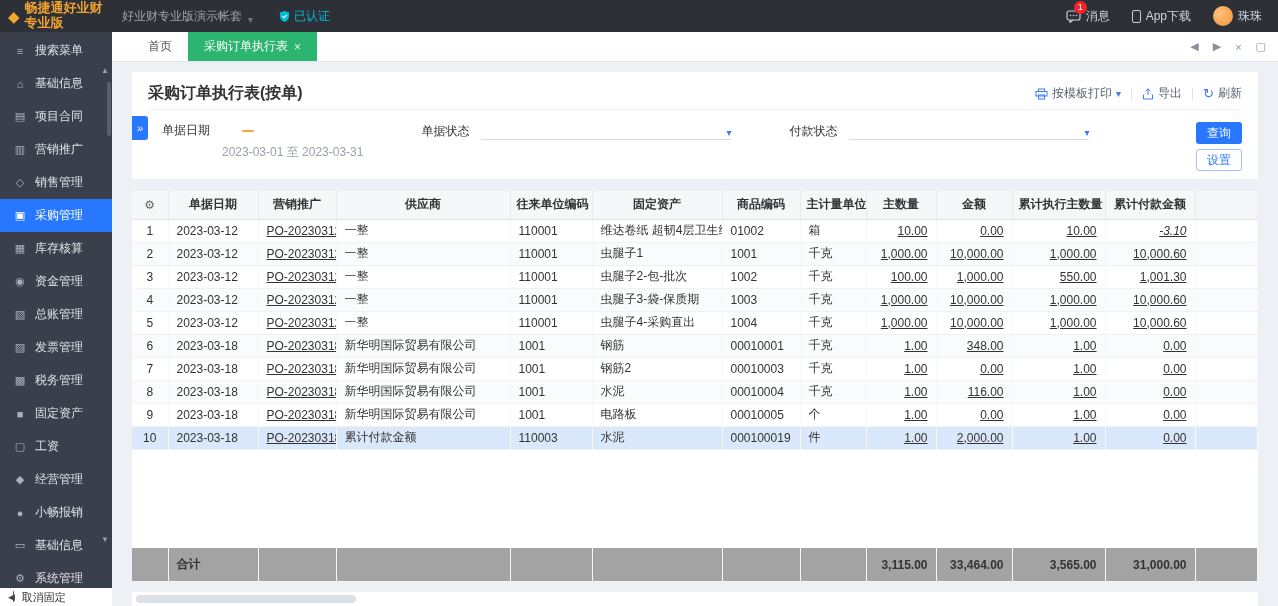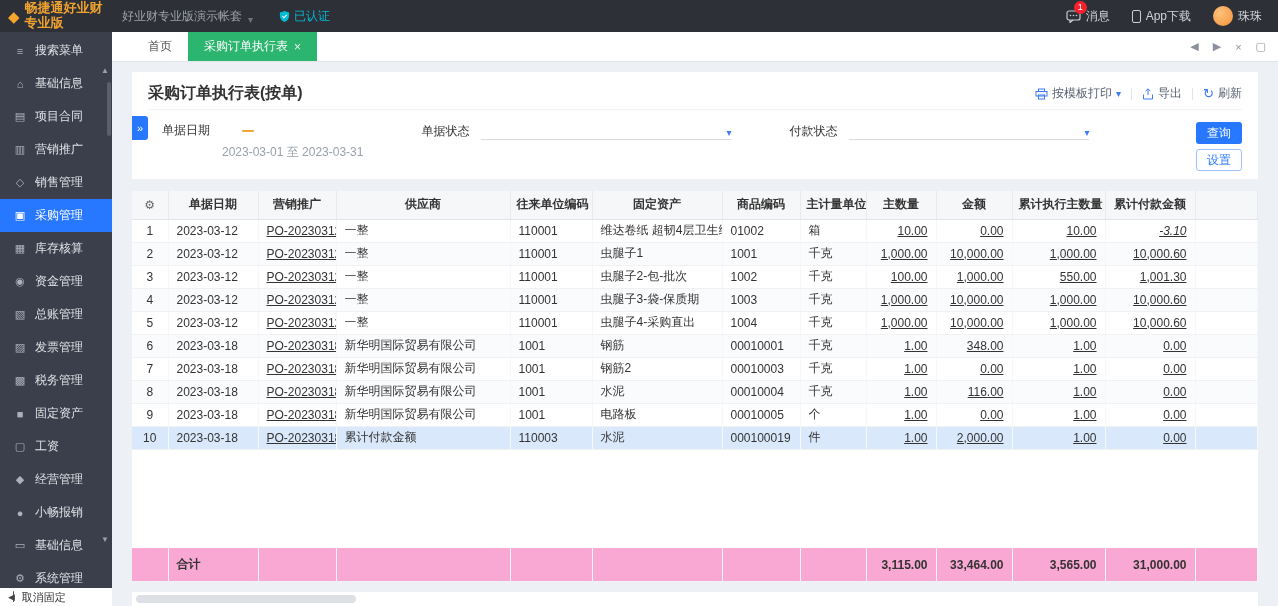--- a/index.html
+++ b/index.html
@@ -85,21 +85,21 @@
     border-right:1px solid #e8eaed; border-bottom:1px solid #e0e3e7; padding:0 6px; white-space:nowrap; overflow:hidden; }
   .grid tbody td { height:23px; border-bottom:1px solid #f0f1f4; border-right:1px solid #f6f7f9;
     padding:0 8px; white-space:nowrap; overflow:hidden; color:#333; }
   .grid tbody tr:nth-child(even) td { background:#fafbfc; }
   .grid tbody tr.selected td { background:#d9e8fa !important; }
   .c-seq { text-align:center; color:#666; }
   .num { text-align:right; }
   .link { text-decoration:underline; cursor:pointer; }
   .neg { color:#e34b50;font-style:italic; }
   .grid-spacer { flex:1; }
-  table.totals td { background:#f9a8d4; height:28px; font-weight:bold; padding:8px 8px; white-space:nowrap; overflow:hidden; }
+  table.totals td { background:#a3a3a3; height:28px; font-weight:bold; padding:8px 8px; white-space:nowrap; overflow:hidden; }
 
   .hscroll { flex:none; height:14px; background:#fff; margin-top:10px; position:relative; }
   .hthumb { position:absolute; left:4px; top:3px; width:220px; height:8px; background:#dde1e6; border-radius:4px; }
 
   svg { display:block; }
 </style>
 </head>
 <body>
 
 <div class="topbar">

